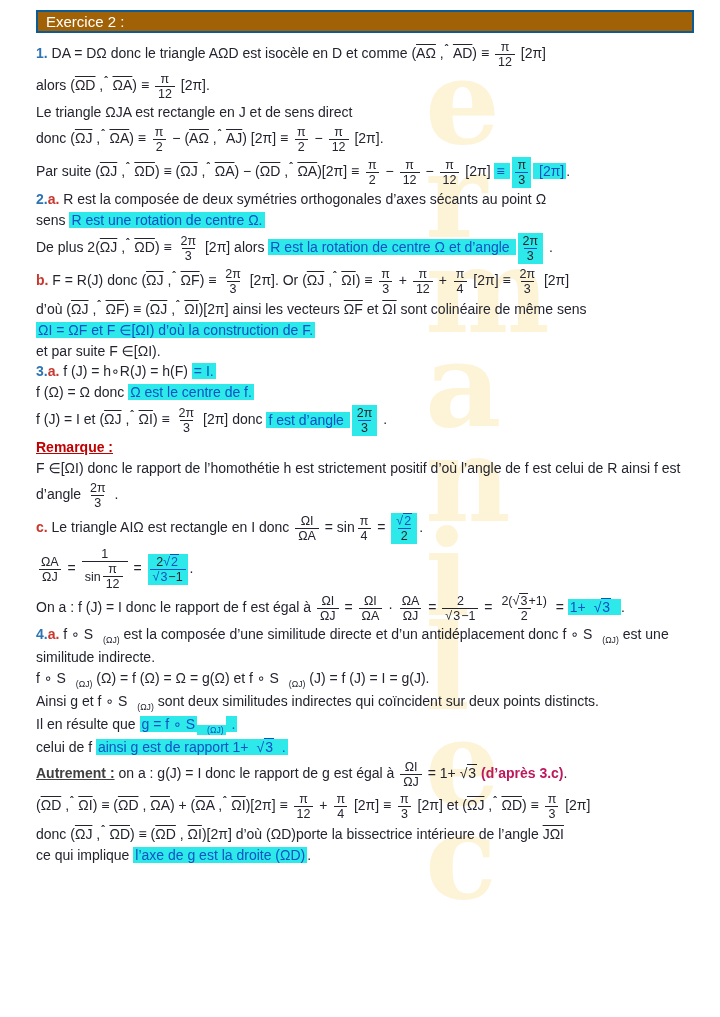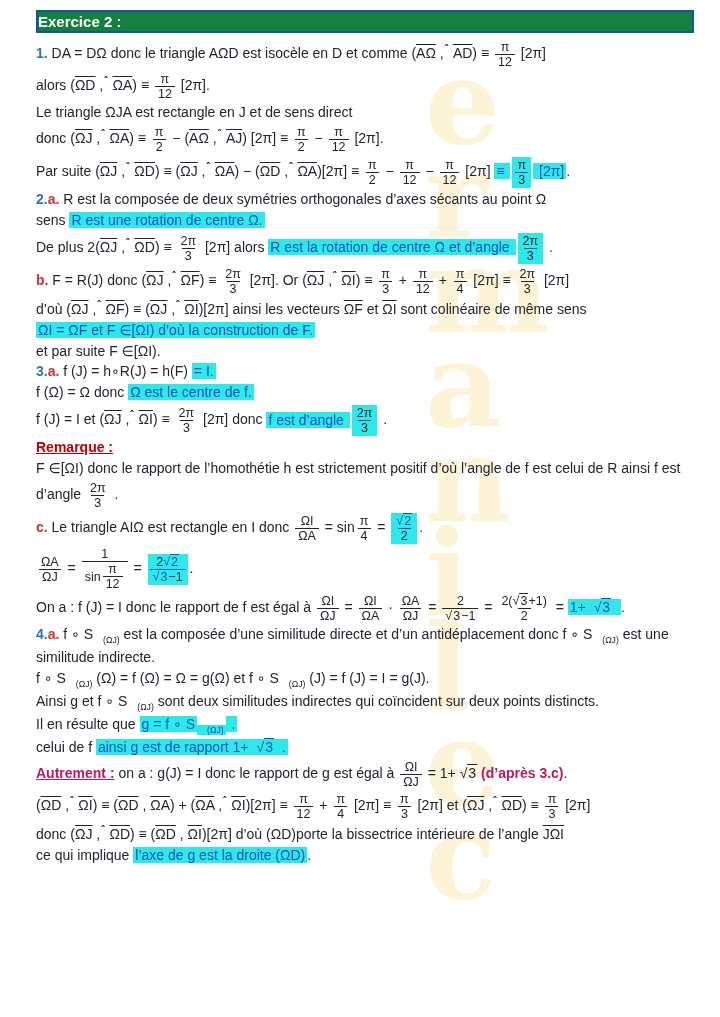--- a/index.html
+++ b/index.html
@@ -9,30 +9,30 @@
     position:relative;overflow:hidden;
   }
   .watermark{
     position:absolute;top:55px;left:425px;width:82px;z-index:0;
     font-family:"DejaVu Serif",serif;font-weight:700;
     font-size:118px;line-height:0.8;word-break:break-all;
     color:rgba(249,219,139,0.34);pointer-events:none;user-select:none;
   }
   .page{position:relative;z-index:1;padding:10px 26px 0 36px;}
   .header-bar{
-    background:#15803d;border:2px solid #0b5c95;color:#ffffff;
-    font-weight:700;font-size:15px;padding:1px 0;margin-bottom:7px;
+    background:#a16207;border:2px solid #0b5c95;color:#ffffff;
+    font-weight:400;font-size:15px;padding:1px 8px;margin-bottom:7px;
   }
   .doc{font-size:14px;}
   .line{margin:3px 0;line-height:1.28;}
   .c-b{color:#23242e;}
   .c-n{color:#2e74b5;font-weight:700;}
   .c-r{color:#c8372d;font-weight:700;}
   .c-h{color:#c00000;font-weight:700;text-decoration:underline;margin-top:36px;}
-  .c-a{color:#be185d;font-weight:700;text-decoration:underline;}
+  .c-a{color:#404040;font-weight:700;text-decoration:underline;}
   .c-rb{color:#be185d;font-weight:700;}
   .hl{background:#2ee9e9;color:#0b53c4;padding:0 2px;}
   .frac{
     display:inline-flex;flex-direction:column;align-items:center;
     vertical-align:middle;margin:0 2px;font-size:12.5px;line-height:1.12;
   }
   .frac .fn,.frac .fd{display:flex;justify-content:center;align-items:center;white-space:nowrap;padding:0 3px;}
   .frac .fd{border-top:1.4px solid currentColor;}
   .frac.hl{padding:1px 2px;}
   .vec{text-decoration:overline;}

